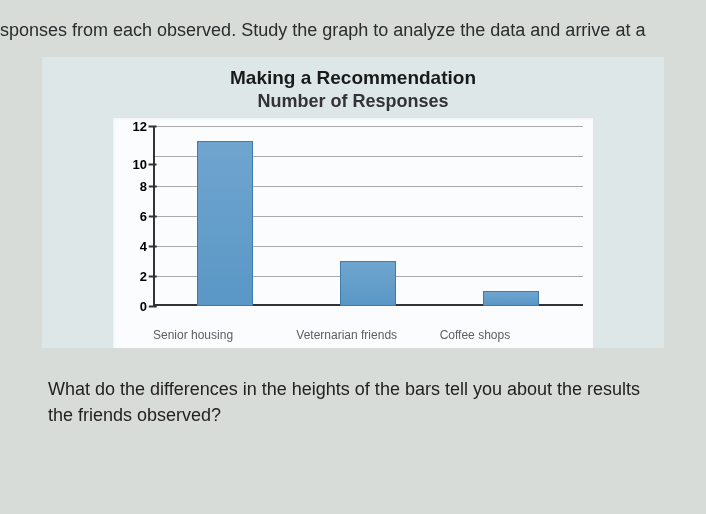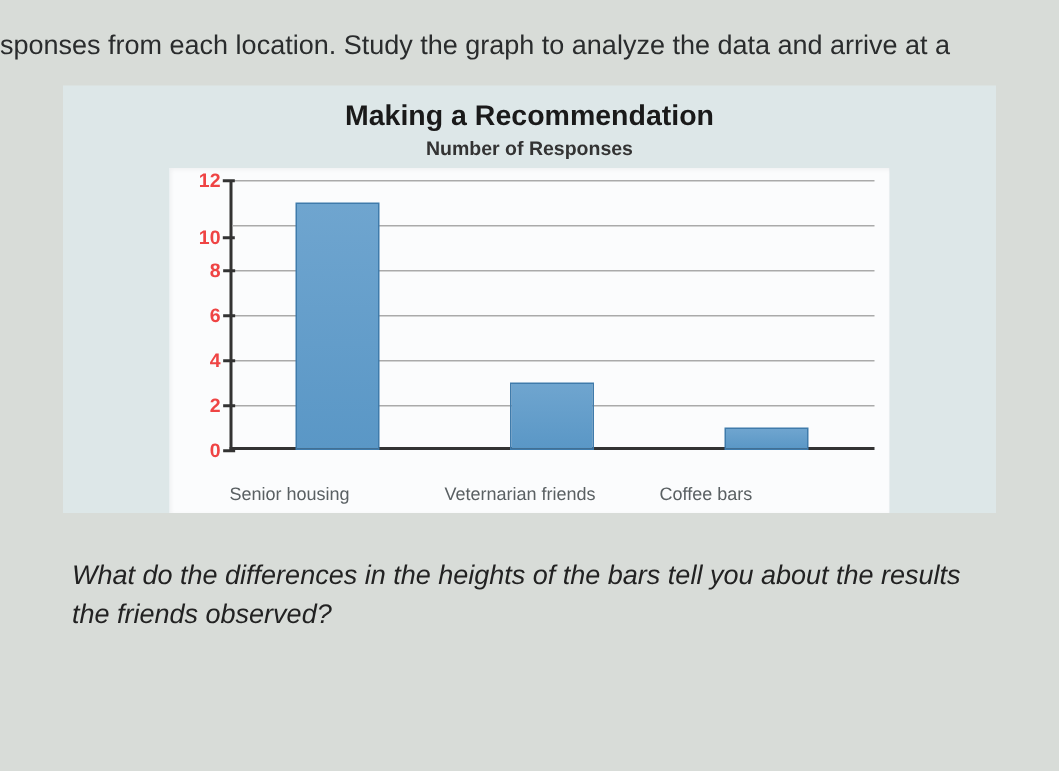--- a/index.html
+++ b/index.html
@@ -25,21 +25,21 @@
       text-align: center;
       font-weight: bold;
       color: #1a1a1a;
       font-size: 19px;
       margin-bottom: 2px;
     }
     .chart-subtitle {
       text-align: center;
       font-weight: bold;
       color: #333;
-      font-size: 13px;
+      font-size: 18px;
       margin-bottom: 6px;
     }
     .chart-wrap {
       background: #fbfcfd;
       margin: 0 auto 14px auto;
       width: 480px;
       padding: 8px 10px 6px 4px;
       box-shadow: 1px 1px 3px rgba(0,0,0,0.05) inset;
     }
     .plot {
@@ -60,21 +60,21 @@
       position: absolute;
       left: 0;
       width: 100%;
       border-top: 1px solid #aaa;
     }
     .ytick {
       position: absolute;
       left: -8px;
       font-size: 13px;
       font-weight: bold;
-      color: #ef4444;
+      color: #000000;
       transform: translate(-100%, -50%);
     }
     .ytick .tickmark {
       position: absolute;
       right: -10px;
       top: 50%;
       width: 8px;
       border-top: 2px solid #333;
     }
     .bars {
@@ -111,28 +111,27 @@
     .xlabel {
       flex: 1;
       font-size: 12px;
       color: #5a6063;
     }
     .question {
       margin: 28px 48px 0 48px;
       color: #222;
       font-size: 18px;
       line-height: 1.45;
-      font-style: italic;
     }
   </style>
 </head>
 <body>
 
 <div class="intro">
-  <div>sponses from each location. Study the graph to analyze the data and arrive at a</div>
+  <div>sponses from each observed. Study the graph to analyze the data and arrive at a</div>
 </div>
 
 <div class="chart-panel">
   <div class="chart-title">Making a Recommendation</div>
   <div class="chart-subtitle">Number of Responses</div>
 
   <div class="chart-wrap">
     <div class="plot">
       <div class="grid-area">
 
@@ -158,18 +157,18 @@
           <div class="bar" style="height: 45px;"></div>
         </div>
         <div class="bar-slot">
           <div class="bar" style="height: 15px;"></div>
         </div>
       </div>
     </div>
     <div class="xlabel-row">
       <div class="xlabel">Senior housing</div>
       <div class="xlabel">Veternarian friends</div>
-      <div class="xlabel">Coffee bars</div>
+      <div class="xlabel">Coffee shops</div>
     </div>
   </div>
 </div>
 
 <div class="question">What do the differences in the heights of the bars tell you about the results the friends observed?</div>
 
 </body></html>

